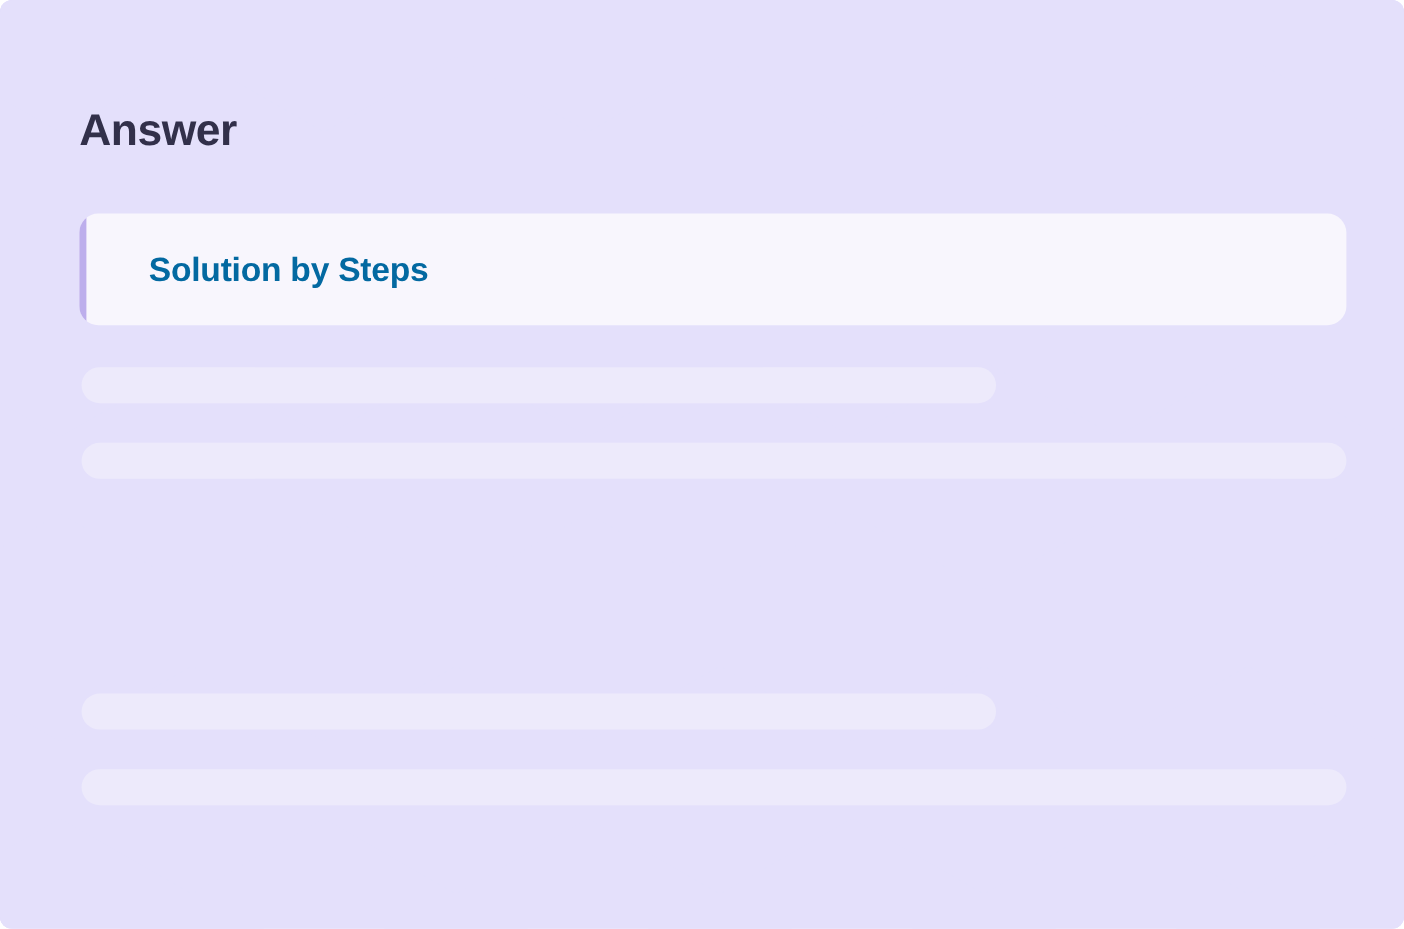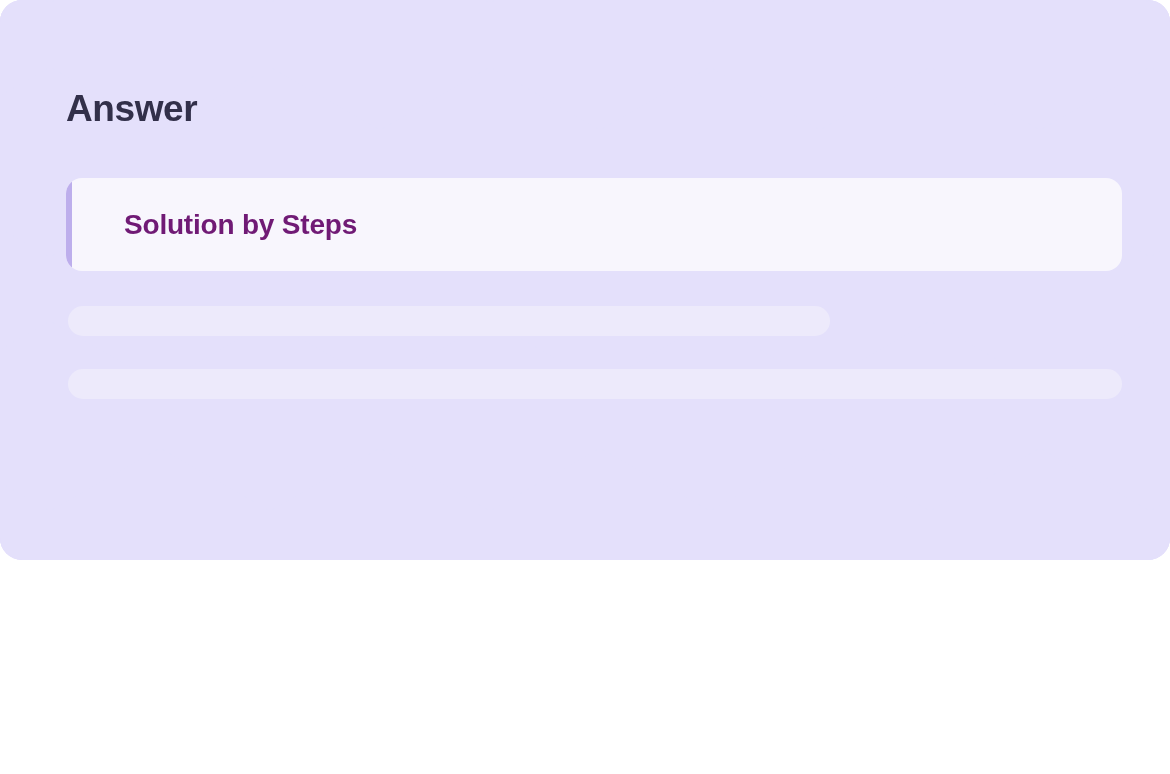--- a/index.html
+++ b/index.html
@@ -10,22 +10,22 @@
   body {
     width: 1170px;
     height: 774px;
     font-family: "Liberation Sans", sans-serif;
     overflow: hidden;
   }
 
   #answer-panel {
     position: relative;
     width: 1170px;
-    height: 560px;
-    border-radius: 22px;
+    height: 774px;
+    border-radius: 10px;
     background: #ddd8fa;
     overflow: hidden;
     box-sizing: border-box;
     padding-left: 26px;
   }
 
   #hex-pattern {
     position: absolute;
     inset: 0;
     width: 100%;
@@ -68,21 +68,21 @@
     bottom: 0;
     width: 6px;
     background: #bdaeec;
     border-radius: 3px 0 0 3px;
   }
 
   .section-header-label {
     font-size: 28px;
     font-weight: 700;
     letter-spacing: -0.2px;
-    color: #701a75;
+    color: #0369a1;
     padding-left: 58px;
     line-height: 1;
   }
 
   .skeleton-bar {
     position: absolute;
     left: 68px;
     height: 30px;
     background: #edeafb;
     border-radius: 15px;

